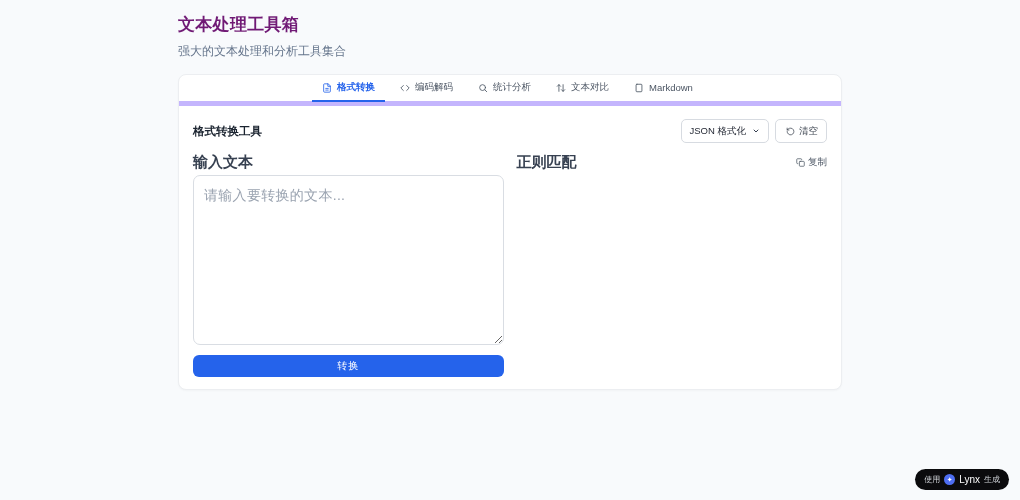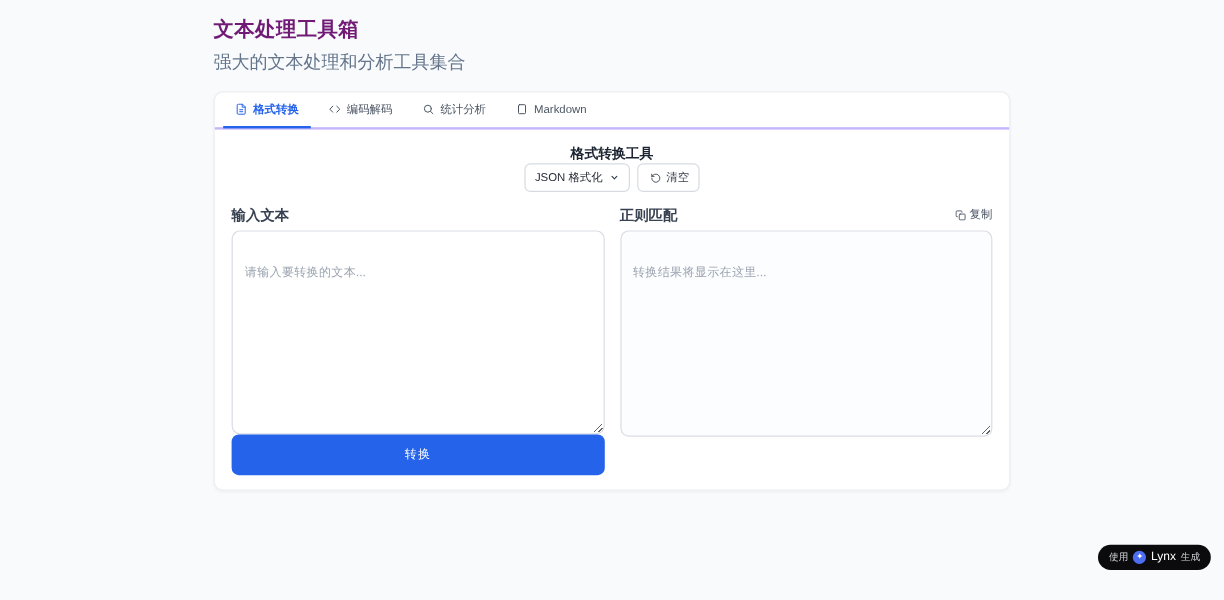--- a/index.html
+++ b/index.html
@@ -13,56 +13,57 @@
     color: #1f2430;
   }
   .page { width: 664px; margin: 0 auto; padding-top: 13px; }
 
   
   .page-title {
     margin: 0; font-size: 17px; font-weight: 700; color: #701a75;
     letter-spacing: 0.3px;
   }
   .page-subtitle {
-    margin: 7px 0 0 0; font-size: 15px; color: #64748b;
+    margin: 7px 0 0 0; font-size: 12px; color: #64748b;
   }
 
   
   .card {
     margin-top: 14px;
     background: #ffffff;
     border: 1px solid #eceef1;
     border-radius: 8px;
     box-shadow: 0 1px 2px rgba(16,24,40,0.03);
   }
 
   
   .tabbar {
     display: flex; align-items: stretch;
     height: 31px;
-    border-bottom: 2px solid #c4b5fd;
+    border-bottom: 5px solid #c4b5fd;
     padding: 0 7px;
+    justify-content: center;
   }
   .tab {
     display: flex; align-items: center; gap: 5px;
     padding: 0 10px; margin-right: 5px;
     font-size: 9.5px; color: #4b5563;
     background: none; border: none; cursor: pointer;
     border-bottom: 2px solid transparent;
     margin-bottom: -1px;
     font-family: inherit;
     white-space: nowrap;
   }
   .tab svg { width: 10px; height: 10px; flex: 0 0 auto; }
   .tab.active { color: #2563eb; border-bottom-color: #2563eb; font-weight: 700; }
 
   
   .content { padding: 13px 14px 12px 14px; }
 
-  .toprow { display: flex; justify-content: space-between; align-items: center; flex-direction: column; }
+  .toprow { display: flex; justify-content: space-between; align-items: center; }
   .section-title { margin: 0; font-size: 11.5px; font-weight: 700; color: #1b2430; }
 
   .controls { display: flex; align-items: center; gap: 6px; }
   .select-box, .ghost-btn {
     display: flex; align-items: center; gap: 6px;
     height: 24px; padding: 0 8px;
     background: #fff;
     border: 1px solid #d7dbe1; border-radius: 5px;
     font-size: 9.5px; color: #1f2430;
     cursor: pointer; font-family: inherit;
@@ -71,55 +72,56 @@
   .ghost-btn { gap: 4px; color: #3d4document45; color: #3d4551; padding-left: 10px; }
   .ghost-btn svg { width: 9px; height: 9px; }
 
   
   .cols { display: flex; gap: 13px; margin-top: 13px; }
   .col { flex: 1; min-width: 0; display: flex; flex-direction: column; }
   .label-row {
     display: flex; justify-content: space-between; align-items: center;
     height: 13px;
   }
-  .field-label { font-size: 12px; font-weight: 700; color: #374151; }
+  .field-label { font-size: 15px; font-weight: 700; color: #374151; }
   .copy-btn {
     display: flex; align-items: center; gap: 3px;
     background: none; border: none; padding: 0;
     font-size: 9.5px; color: #4b5563; cursor: pointer; font-family: inherit;
   }
   .copy-btn svg { width: 9px; height: 9px; }
 
   textarea {
     margin-top: 6px;
     width: 100%; height: 170px;
     border: 1px solid #d9dde3; border-radius: 7px;
-    padding: 27px 10px;
-    font-size: 10px; line-height: 1.5;
+    padding: 9px 10px;
+    font-size: 14px; line-height: 1.5;
     color: #1f2430;
-    font-family: Liberation Serif, serif;
+    font-family: Liberation Sans, sans-serif;
     resize: both;
     outline: none;
     background: #fff;
   }
   textarea::placeholder { color: #9aa3b0; letter-spacing: 0.3px; }
   textarea.output { height: 172px; background: #fcfdfe; }
 
   .primary-btn {
-    width: 100%; height: 34px;
+    margin-top: 10px;
+    width: 100%; height: 22px;
     background: #2563eb; color: #ffffff;
     border: none; border-radius: 6px;
     font-size: 10px; font-family: inherit;
     cursor: pointer;
     letter-spacing: 1px;
   }
 
   
   .lynx-badge {
-    position: absolute; right: 11px; bottom: 25px;
+    position: absolute; right: 11px; bottom: 10px;
     height: 21px; padding: 0 9px;
     background: #0b0b0d; border-radius: 11px;
     display: flex; align-items: center; gap: 4px;
     cursor: pointer;
   }
   .lynx-badge .dim { font-size: 8px; color: #d3d6db; }
   .lynx-badge .brand { font-size: 10px; font-weight: 400; color: #ffffff; }
   .lynx-logo {
     width: 11px; height: 11px; border-radius: 50%;
     background: #4e6ef2;
@@ -157,20 +159,31 @@
         <span>编码解码</span>
       </button>
       <button class="tab">
         <span style="display:inline-flex">
           <svg viewBox="0 0 24 24" fill="none" stroke="currentColor" stroke-width="2" stroke-linecap="round" stroke-linejoin="round">
               <circle cx="11" cy="11" r="7"></circle>
               <line x1="16.5" y1="16.5" x2="21" y2="21"></line>
             </svg>
         </span>
         <span>统计分析</span>
+      </button>
+      <button class="tab">
+        <span style="display:inline-flex">
+          <svg viewBox="0 0 24 24" fill="none" stroke="currentColor" stroke-width="2" stroke-linecap="round" stroke-linejoin="round">
+              <path d="m3 8 4-4 4 4"></path>
+              <path d="M7 4v16"></path>
+              <path d="m21 16-4 4-4-4"></path>
+              <path d="M17 20V4"></path>
+            </svg>
+        </span>
+        <span>文本对比</span>
       </button>
       <button class="tab">
         <span style="display:inline-flex">
           <svg viewBox="0 0 24 24" fill="none" stroke="currentColor" stroke-width="2" stroke-linecap="round" stroke-linejoin="round">
               <rect x="5" y="3" width="14" height="18" rx="2"></rect>
             </svg>
         </span>
         <span>Markdown</span>
       </button>
     </nav>
@@ -214,21 +227,20 @@
             <button class="copy-btn">
               <span style="display:inline-flex">
                 <svg viewBox="0 0 24 24" fill="none" stroke="currentColor" stroke-width="2" stroke-linecap="round" stroke-linejoin="round" style="width:9px;height:9px">
                     <rect x="9" y="9" width="13" height="13" rx="2"></rect>
                     <path d="M5 15H4a2 2 0 0 1-2-2V4a2 2 0 0 1 2-2h9a2 2 0 0 1 2 2v1"></path>
                   </svg>
               </span>
               <span>复制</span>
             </button>
           </div>
-          <textarea class="output" placeholder="转换结果将显示在这里..." style=""></textarea>
         </div>
       </div>
     </div>
   </div>
 </div>
 
 <div class="lynx-badge">
   <span class="dim">使用</span>
   <span class="lynx-logo">✦</span>
   <span class="brand">Lynx</span>

